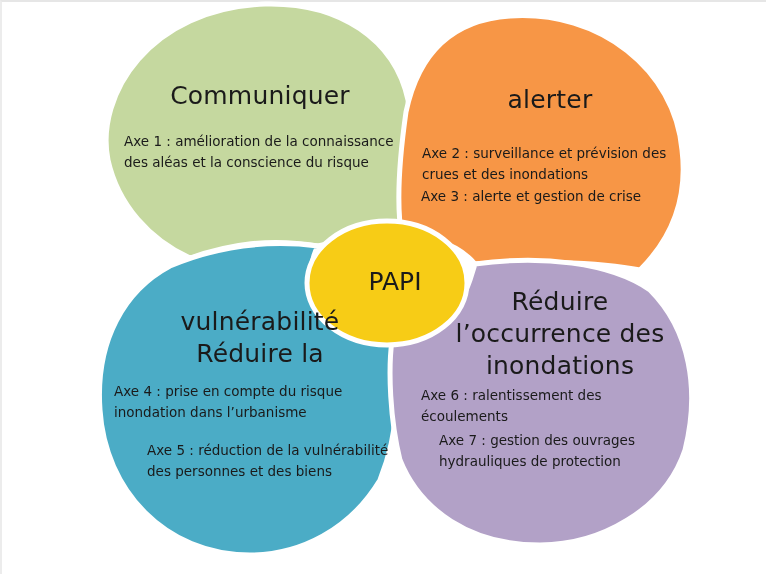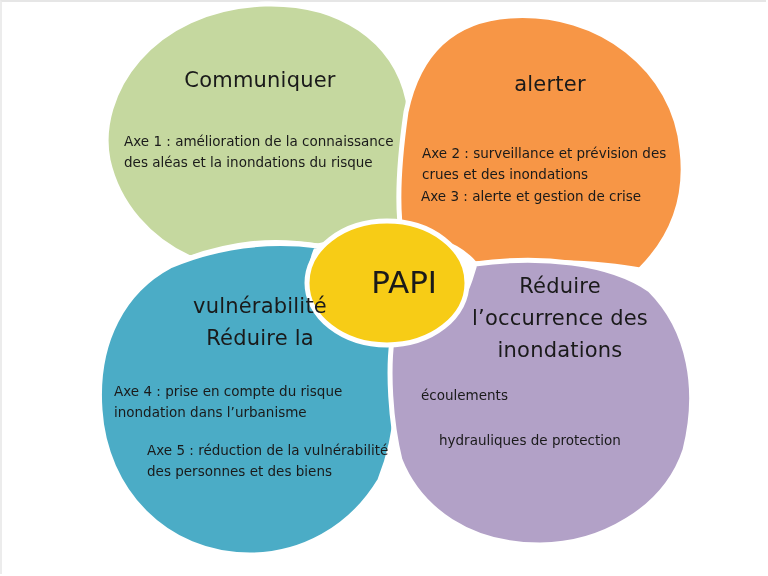--- a/index.html
+++ b/index.html
@@ -1,50 +1,50 @@
 <!DOCTYPE html>
 <html><head>
 <meta charset="utf-8">
 <style>
   html, body { margin: 0; padding: 0; background: #ffffff; }
   body { width: 768px; height: 576px; overflow: hidden; position: relative; font-family: "DejaVu Sans", sans-serif; }
   .frame { position: absolute; left: 0; top: 0; width: 766px; height: 574px; border-top: 2px solid #e6e6e6; border-left: 2px solid #ececec; box-sizing: border-box; }
   svg.shapes { position: absolute; left: 0; top: 0; }
   .txt { position: absolute; color: #1a1a1a; margin: 0; }
-  .title { font-size: 21px; line-height: 32px; text-align: center; letter-spacing: 0.2px; }
+  .title { font-size: 25px; line-height: 32px; text-align: center; letter-spacing: 0.2px; margin-top: 16px; }
   .axe { font-size: 13.5px; line-height: 21px; }
 </style>
 </head>
 <body>
 
 <div class="frame"></div>
 
 <svg class="shapes" width="768" height="576" viewBox="0 0 768 576">
 
   <path d="M265,4 C340,2 395,40 408,100 C415,150 408,205 402,238 C370,238 340,240 318,246 C270,238 230,244 190,258 C150,240 118,205 108,160 C95,95 150,8 265,4 Z" fill="#c5d89f" stroke="#ffffff" stroke-width="5"></path>
 
   <path d="M510,16 C600,10 675,70 682,150 C688,200 670,240 640,270 C600,262 520,260 475,264 C455,240 420,235 402,238 C395,200 402,140 406,112 C418,55 450,20 510,16 Z" fill="#f79646" stroke="#ffffff" stroke-width="5"></path>
 
   <path d="M170,266 C220,245 270,240 318,246 C305,270 310,305 335,325 C360,335 385,345 392,340 C400,380 400,430 380,480 C350,530 300,555 250,555 C165,555 105,490 100,410 C95,340 125,290 170,266 Z" fill="#4bacc6" stroke="#ffffff" stroke-width="5"></path>
 
   <path d="M475,264 C540,255 610,262 650,290 C690,330 700,390 685,450 C665,510 600,545 540,545 C470,545 420,510 400,460 C390,420 388,370 392,340 C430,335 460,310 470,280 Z" fill="#b2a1c7" stroke="#ffffff" stroke-width="5"></path>
 
   <ellipse cx="387" cy="283" rx="80" ry="62" fill="#f7cc16" stroke="#ffffff" stroke-width="5"></ellipse>
 </svg>
 
-<div class="txt" style="left:337px; top:266px; width:100px; text-align:right; font-size:31px; line-height:32px;">
+<div class="txt" style="left:345px; top:266px; width:100px; text-align:center; font-size:25px; line-height:32px;">
   <span>PAPI</span>
 </div>
 
 <div class="txt title" style="left:150px; top:64px; width:220px;">
   <div>Communiquer</div>
 </div>
 <div class="txt axe" style="left:124px; top:131px; width:290px;">
   <div>Axe 1 : amélioration de la connaissance</div>
-  <div>des aléas et la inondations du risque</div>
+  <div>des aléas et la conscience du risque</div>
 </div>
 
 <div class="txt title" style="left:420px; top:68px; width:260px;">
   <div>alerter</div>
 </div>
 <div class="txt axe" style="left:422px; top:143px; width:280px;">
   <div>Axe 2 : surveillance et prévision des</div>
   <div>crues et des inondations</div>
 </div>
 <div class="txt axe" style="left:421px; top:186px; width:280px;">
@@ -63,17 +63,19 @@
   <div>Axe 5 : réduction de la vulnérabilité</div>
   <div>des personnes et des biens</div>
 </div>
 
 <div class="txt title" style="left:445px; top:270px; width:230px;">
   <div>Réduire</div>
   <div>l’occurrence des</div>
   <div>inondations</div>
 </div>
 <div class="txt axe" style="left:421px; top:385px; width:260px;">
+  <div>Axe 6 : ralentissement des</div>
   <div>écoulements</div>
 </div>
 <div class="txt axe" style="left:439px; top:430px; width:250px;">
+  <div>Axe 7 : gestion des ouvrages</div>
   <div>hydrauliques de protection</div>
 </div>
 
 </body></html>

